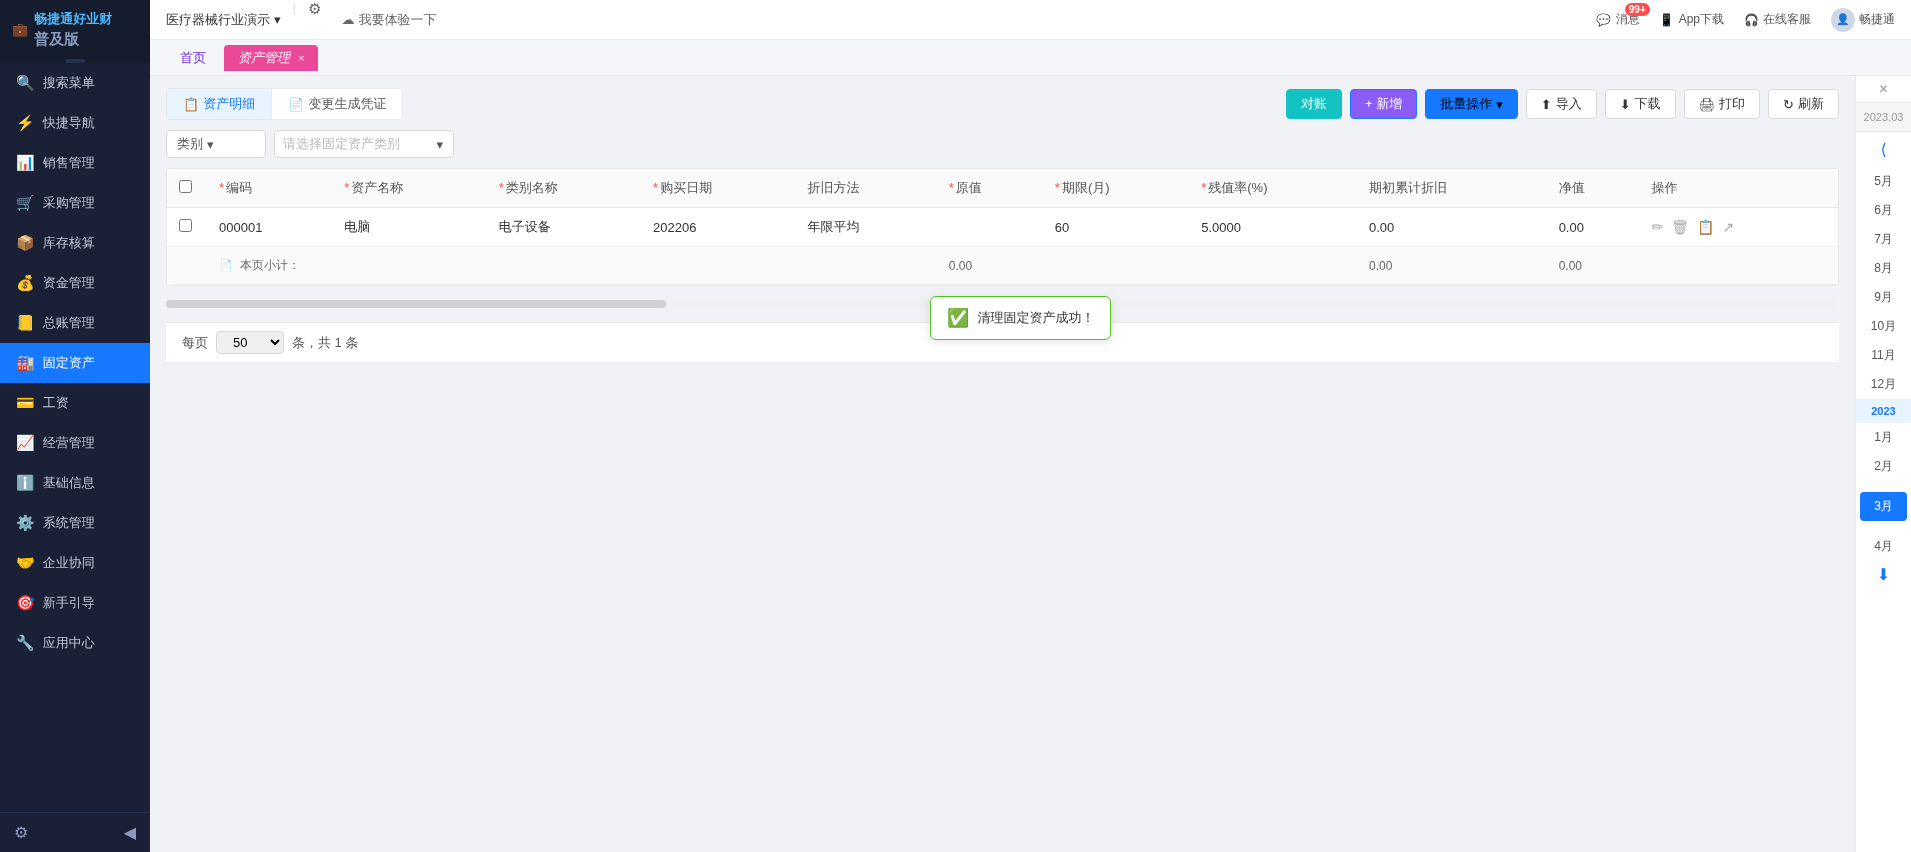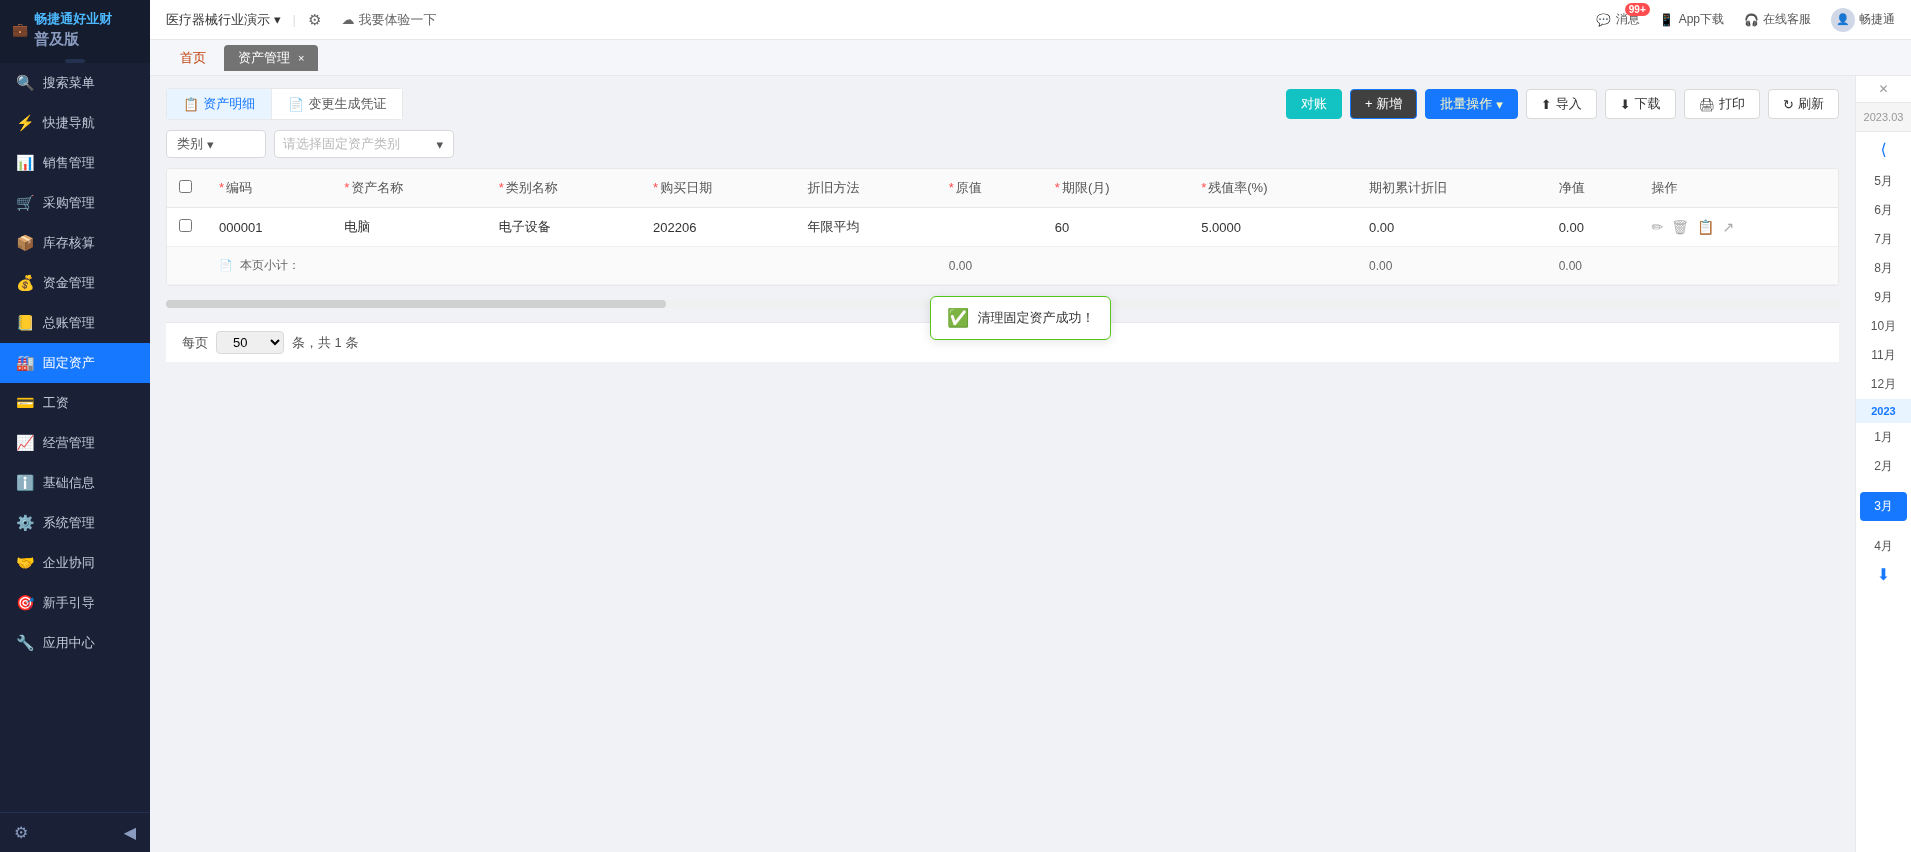--- a/index.html
+++ b/index.html
@@ -55,21 +55,20 @@
       display: flex;
       flex-direction: column;
       overflow: hidden;
     }
 
     
     .topbar {
       background: #fff;
       border-bottom: 1px solid #e8e8e8;
       display: flex;
-      align-items: center;
       padding: 0 16px;
       height: 40px;
       gap: 12px;
     }
     .topbar-company {
       display: flex;
       align-items: center;
       gap: 4px;
       font-size: 13px;
       color: #333;
@@ -129,26 +128,27 @@
       padding: 0 16px;
       height: 36px;
       gap: 4px;
     }
     .tab-item {
       display: flex; align-items: center; gap: 4px;
       padding: 4px 14px;
       border-radius: 4px 4px 0 0;
       cursor: pointer;
       font-size: 13px;
-      color: #c2410c;
+      color: #6d28d9;
       background: transparent;
     }
     .tab-item.active {
-      background: #737373;
+      background: #ec4899;
       color: #fff;
+      font-style: italic;
     }
     .tab-close { font-size: 11px; cursor: pointer; margin-left: 4px; }
 
     
     .content {
       flex: 1;
       display: flex;
       overflow: hidden;
     }
 
@@ -202,24 +202,24 @@
     .btn {
       padding: 5px 14px;
       border-radius: 4px;
       border: 1px solid #d9d9d9;
       background: #fff;
       font-size: 13px;
       cursor: pointer;
       color: #333;
       display: flex; align-items: center; gap: 4px;
     }
-    .btn-primary { background: #404040; color: #fff; border-color: #1677ff; }
+    .btn-primary { background: #8b5cf6; color: #fff; border-color: #1677ff; }
     .btn-teal { background: #13c2c2; color: #fff; border-color: #13c2c2; }
     .btn-bulk {
-      background: #1677ff; color: #fef9c3; border-color: #1677ff;
+      background: #1677ff; color: #000000; border-color: #1677ff;
       display: flex; align-items: flex-end; gap: 4px; font-family: Liberation Serif, serif;
     }
 
     
     .table-wrapper {
       background: #fff;
       border-radius: 4px;
       border: 1px solid #e8e8e8;
       overflow-x: auto;
     }

